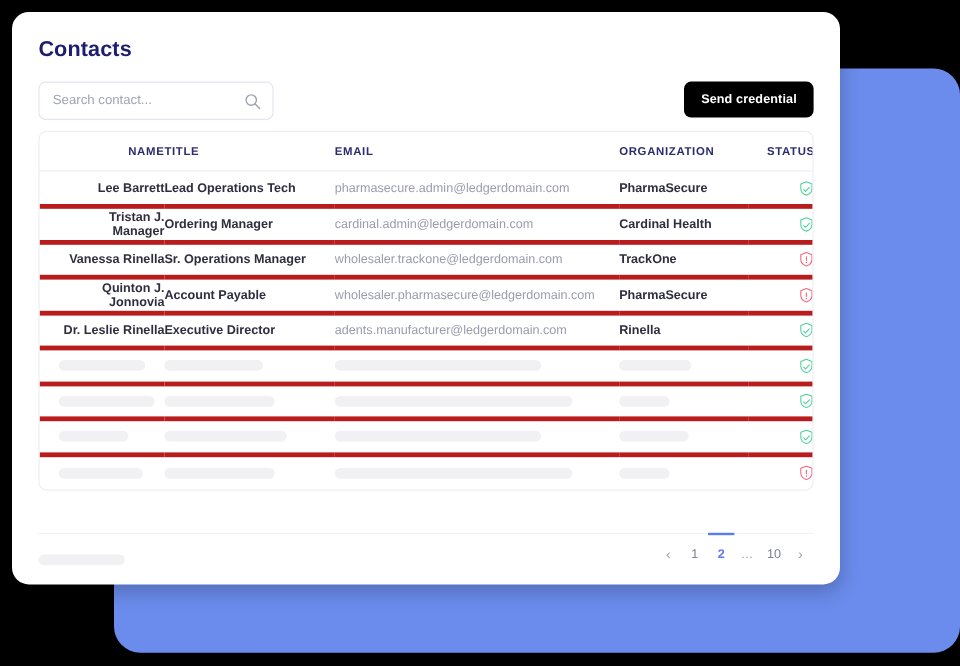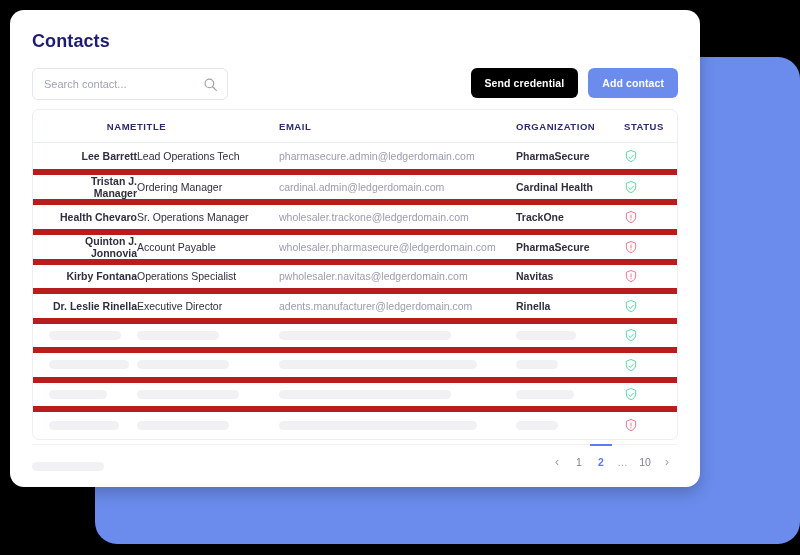--- a/index.html
+++ b/index.html
@@ -138,33 +138,33 @@
     font-weight: bold;
     color: #2b2b6e;
     letter-spacing: 0.55px;
     padding: 11px 0 10px 0;
     border-bottom: 1px solid #eceef5;
   }
   tbody td {
     font-size: 10.5px;
     padding: 0;
     height: 29.5px;
-    border-bottom: 6px solid #b91c1c;
+    border-bottom: 4px solid #b91c1c;
     vertical-align: middle;
   }
   tbody tr:last-child td { border-bottom: none; }
 
   .c-name  { width: 104px; padding-left: 16px !important; text-align: right; }
   .c-title { width: 142px; margin-left: 28px; }
   .c-email { width: 237px; }
   .c-org   { width: 108px; }
-  .c-status{ width: 55px; text-align: left; }
+  .c-status{ width: 55px; text-align: right; }
 
   .cell-name  { color: #2e2e3f; font-weight: bold; }
-  .cell-title { color: #2e2e3f; font-weight: normal; }
+  .cell-title { color: #2e2e3f; font-weight: bold; }
   .cell-email { color: #9a9cae; }
   .cell-org   { color: #2e2e3f; font-weight: bold; }
 
   th.c-name { padding-left: 16px; }
 
   
   .sk {
     display: block;
     height: 9px;
     border-radius: 5px;
@@ -238,21 +238,20 @@
         <span class="search-icon">
           <svg viewBox="0 0 16 16" width="15" height="15" fill="none" stroke="currentColor" stroke-width="1.3">
             <circle cx="6.8" cy="6.8" r="4.6"></circle>
             <line x1="10.3" y1="10.4" x2="14.2" y2="14.3" stroke-linecap="round"></line>
           </svg>
         </span>
       </div>
 
       <div class="btn-group">
         <button class="btn btn-send">Send credential</button>
-        <button class="btn btn-add">Add contact</button>
       </div>
 
     </div>
 
     <div class="table-wrap">
       <table>
         <thead>
           <tr>
             <th class="c-name">NAME</th>
             <th class="c-title">TITLE</th>
@@ -276,46 +275,35 @@
               <td class="c-name"><span class="cell-name">Tristan J. Manager</span></td>
               <td class="c-title"><span class="cell-title">Ordering Manager</span></td>
               <td class="c-email"><span class="cell-email">cardinal.admin@ledgerdomain.com</span></td>
               <td class="c-org"><span class="cell-org">Cardinal Health</span></td>
               <td class="c-status"><span><svg class="shield" viewBox="0 0 18 18" width="14" height="14" fill="none" stroke="#4cd29a" stroke-width="1.15">
                     <path d="M9 1.9 L15 4.2 V9.1 C15 12.6 12.4 15.2 9 16.2 C5.6 15.2 3 12.6 3 9.1 V4.2 Z" stroke-linejoin="round"></path>
                     <polyline points="6.1,10.2 8.1,12.2 12.1,7.9" stroke-linecap="round" stroke-linejoin="round"></polyline>
                   </svg></span></td>
             </tr>
             <tr>
-              <td class="c-name"><span class="cell-name">Health Chevaro</span></td>
+              <td class="c-name"><span class="cell-name">Vanessa Rinella</span></td>
               <td class="c-title"><span class="cell-title">Sr. Operations Manager</span></td>
               <td class="c-email"><span class="cell-email">wholesaler.trackone@ledgerdomain.com</span></td>
               <td class="c-org"><span class="cell-org">TrackOne</span></td>
               <td class="c-status"><span><svg class="shield" viewBox="0 0 18 18" width="14" height="14" fill="none" stroke="#f2657d" stroke-width="1.15">
                     <path d="M9 1.9 L15 4.2 V9.1 C15 12.6 12.4 15.2 9 16.2 C5.6 15.2 3 12.6 3 9.1 V4.2 Z" stroke-linejoin="round"></path>
                     <line x1="9" y1="6.3" x2="9" y2="10.3" stroke-linecap="round"></line>
                     <circle cx="9" cy="12.5" r="0.75" fill="#f2657d" stroke="none"></circle>
                   </svg></span></td>
             </tr>
             <tr>
               <td class="c-name"><span class="cell-name">Quinton J. Jonnovia</span></td>
               <td class="c-title"><span class="cell-title">Account Payable</span></td>
               <td class="c-email"><span class="cell-email">wholesaler.pharmasecure@ledgerdomain.com</span></td>
               <td class="c-org"><span class="cell-org">PharmaSecure</span></td>
-              <td class="c-status"><span><svg class="shield" viewBox="0 0 18 18" width="14" height="14" fill="none" stroke="#f2657d" stroke-width="1.15">
-                    <path d="M9 1.9 L15 4.2 V9.1 C15 12.6 12.4 15.2 9 16.2 C5.6 15.2 3 12.6 3 9.1 V4.2 Z" stroke-linejoin="round"></path>
-                    <line x1="9" y1="6.3" x2="9" y2="10.3" stroke-linecap="round"></line>
-                    <circle cx="9" cy="12.5" r="0.75" fill="#f2657d" stroke="none"></circle>
-                  </svg></span></td>
-            </tr>
-            <tr>
-              <td class="c-name"><span class="cell-name">Kirby Fontana</span></td>
-              <td class="c-title"><span class="cell-title">Operations Specialist</span></td>
-              <td class="c-email"><span class="cell-email">pwholesaler.navitas@ledgerdomain.com</span></td>
-              <td class="c-org"><span class="cell-org">Navitas</span></td>
               <td class="c-status"><span><svg class="shield" viewBox="0 0 18 18" width="14" height="14" fill="none" stroke="#f2657d" stroke-width="1.15">
                     <path d="M9 1.9 L15 4.2 V9.1 C15 12.6 12.4 15.2 9 16.2 C5.6 15.2 3 12.6 3 9.1 V4.2 Z" stroke-linejoin="round"></path>
                     <line x1="9" y1="6.3" x2="9" y2="10.3" stroke-linecap="round"></line>
                     <circle cx="9" cy="12.5" r="0.75" fill="#f2657d" stroke="none"></circle>
                   </svg></span></td>
             </tr>
             <tr>
               <td class="c-name"><span class="cell-name">Dr. Leslie Rinella</span></td>
               <td class="c-title"><span class="cell-title">Executive Director</span></td>
               <td class="c-email"><span class="cell-email">adents.manufacturer@ledgerdomain.com</span></td>

